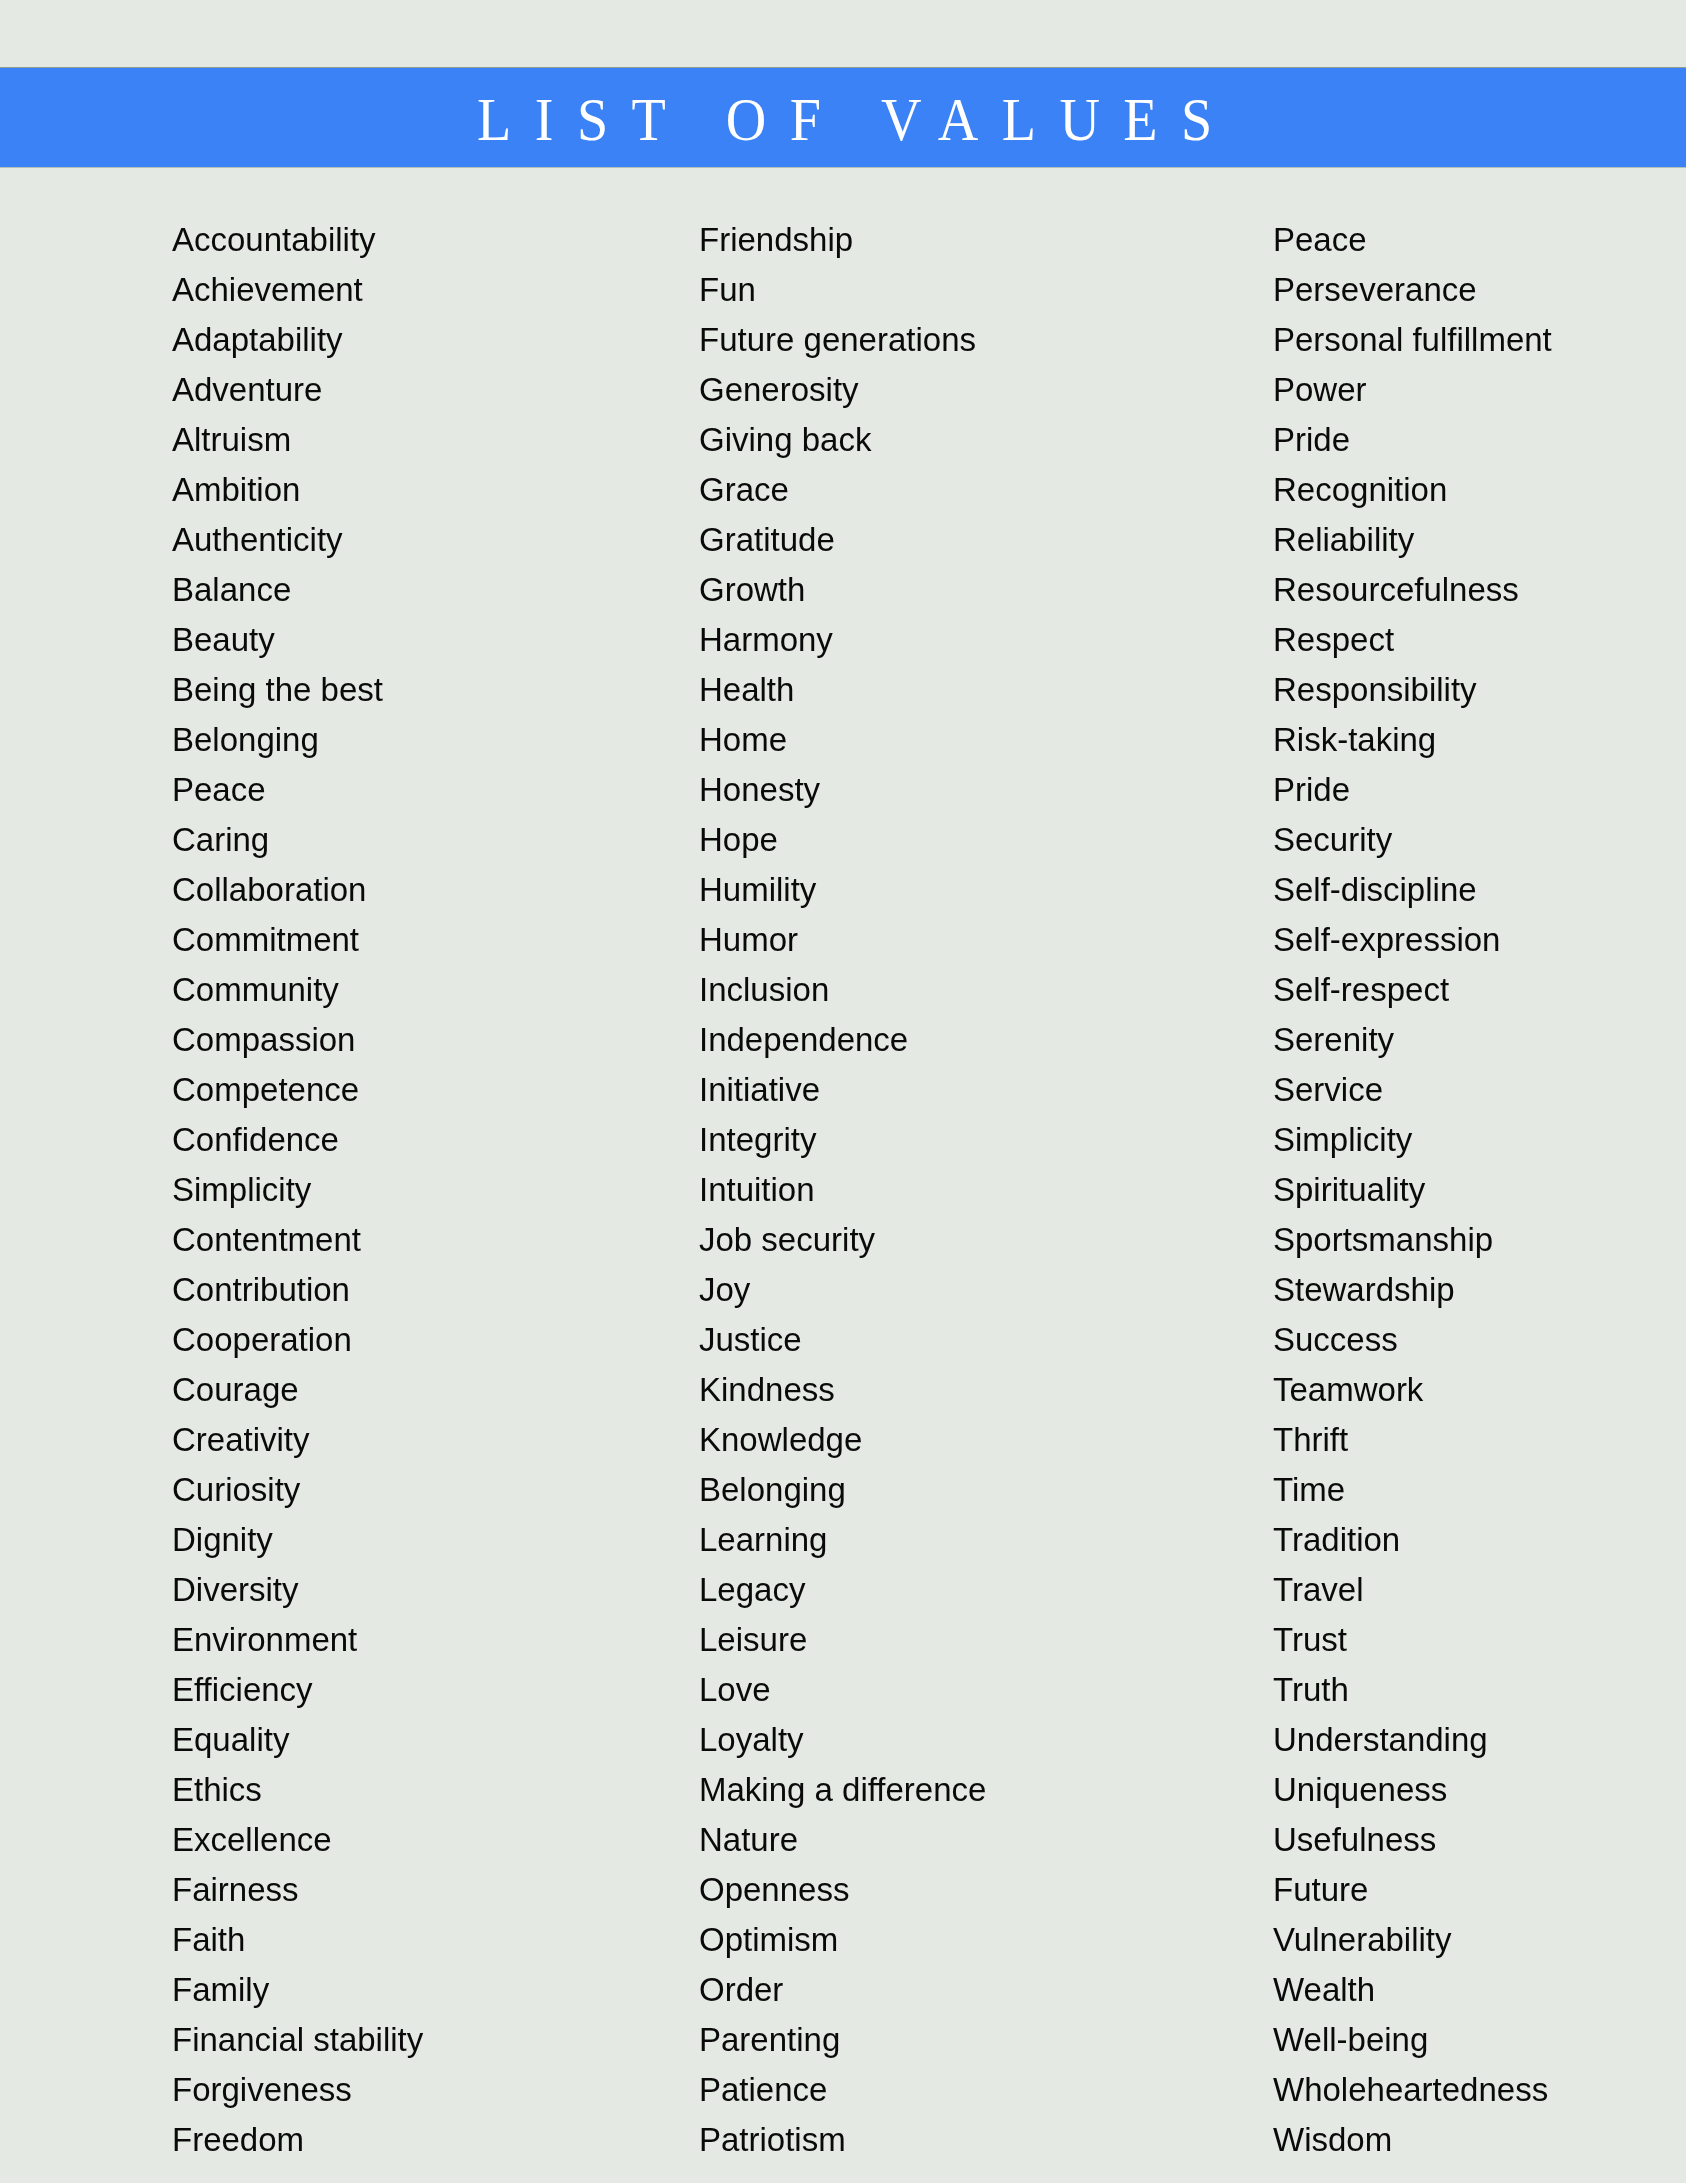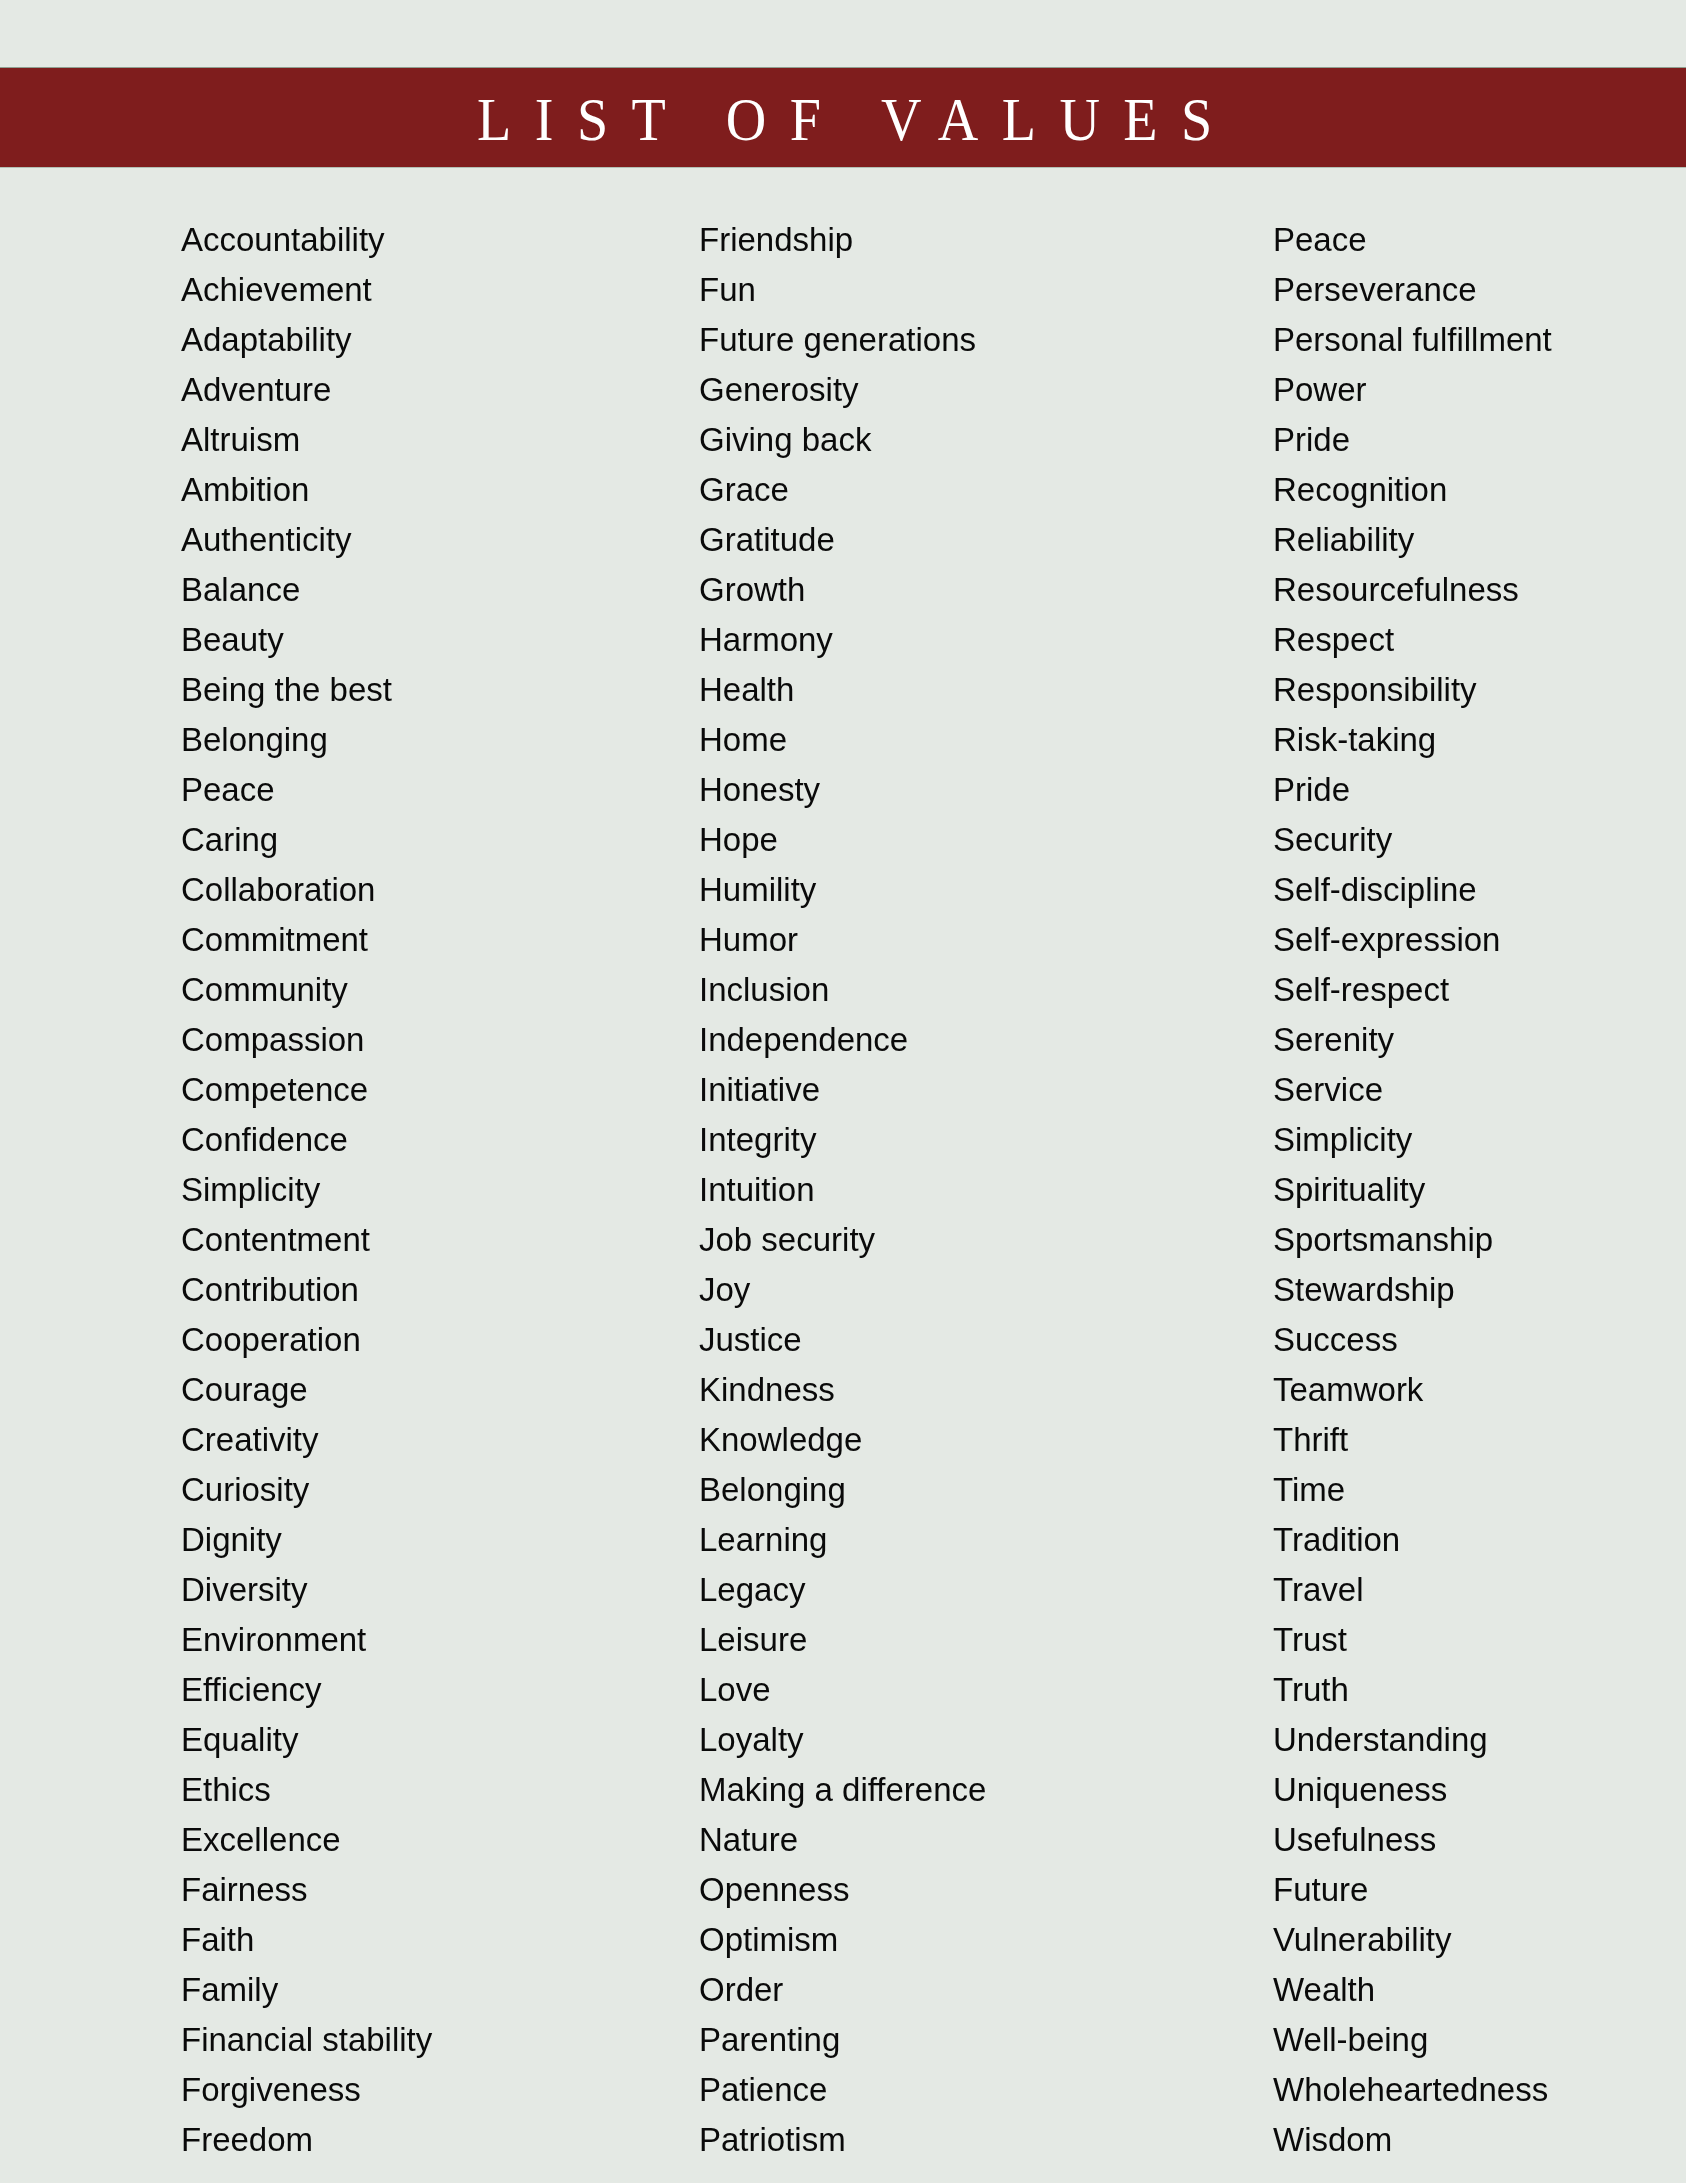--- a/index.html
+++ b/index.html
@@ -12,21 +12,21 @@
       background: #E4E9E4;
       position: relative;
       overflow: hidden;
     }
     .banner {
       position: absolute;
       left: 0;
       top: 67px;
       width: 1687px;
       height: 101px;
-      background: #7f1d1d;
+      background: #3b82f6;
       border-top: 1.5px solid #8FA091;
       border-bottom: 1.5px solid #B4C0B5;
       box-sizing: border-box;
       display: flex;
       align-items: center;
       justify-content: center;
     }
     .title {
       font-family: "Liberation Serif", "DejaVu Serif", serif;
       font-size: 61px;
@@ -39,21 +39,21 @@
       white-space: nowrap;
       padding-top: 4.4px;
     }
     .column {
       position: absolute;
       top: 215px;
       list-style: none;
       margin: 0;
       padding: 0;
     }
-    .col-1 { left: 181px; }
+    .col-1 { left: 172px; }
     .col-2 { left: 699px; }
     .col-3 { left: 1273px; }
     .value-item {
       font-family: "Liberation Sans", "DejaVu Sans", sans-serif;
       font-size: 33px;
       line-height: 50px;
       height: 50px;
       color: #0A0A0A;
       white-space: nowrap;
     }

